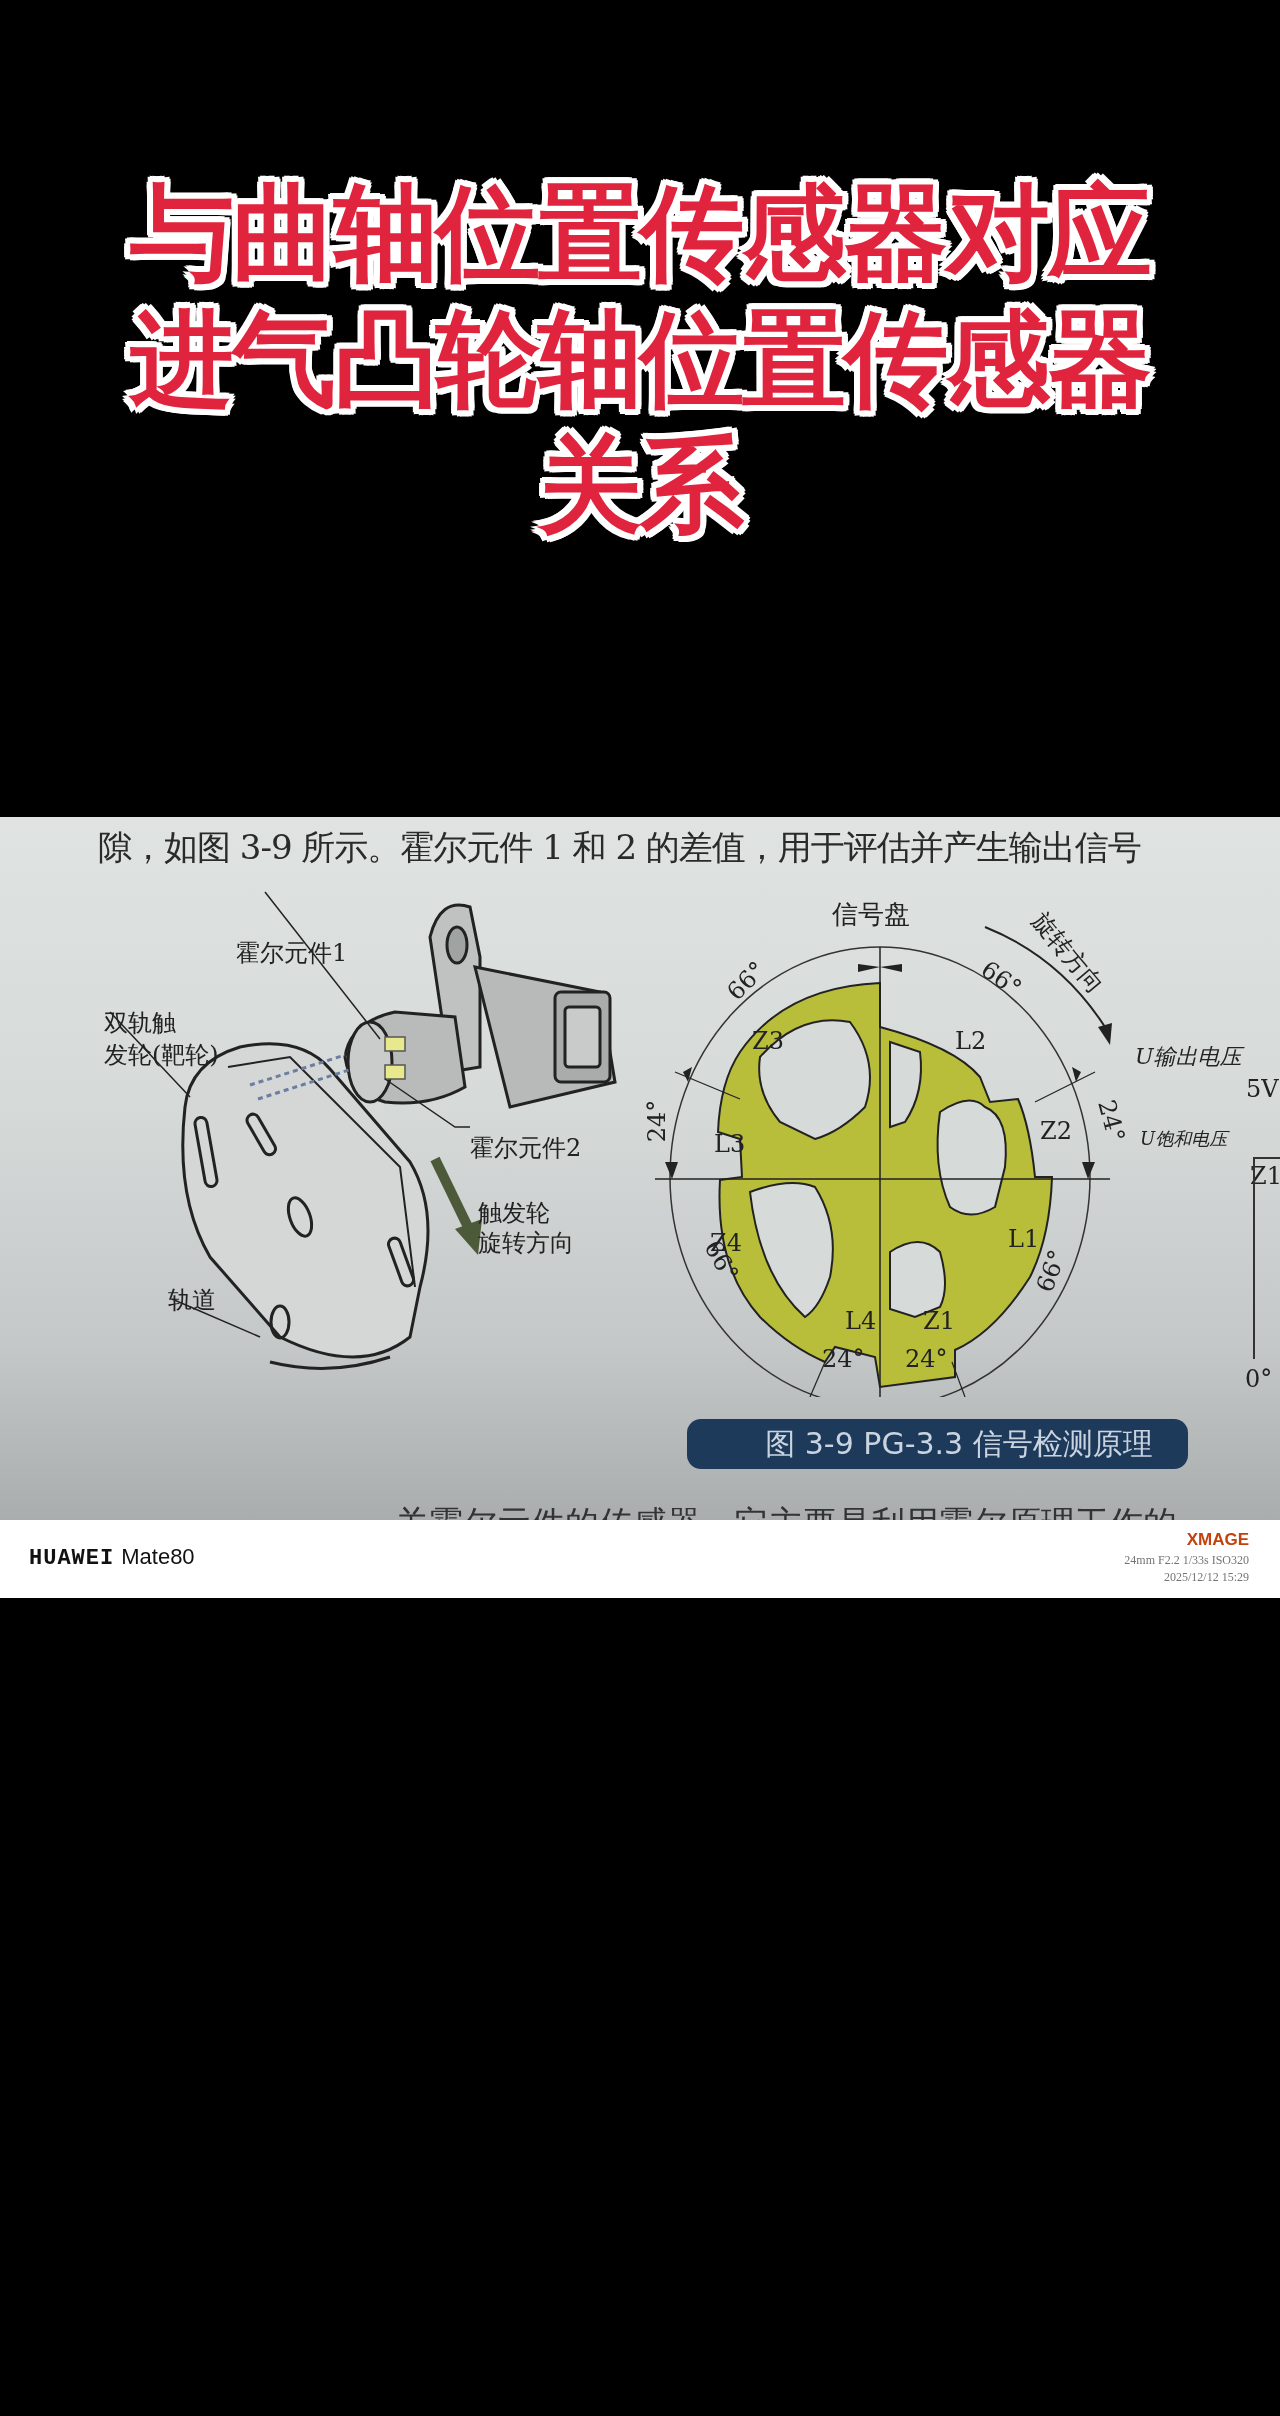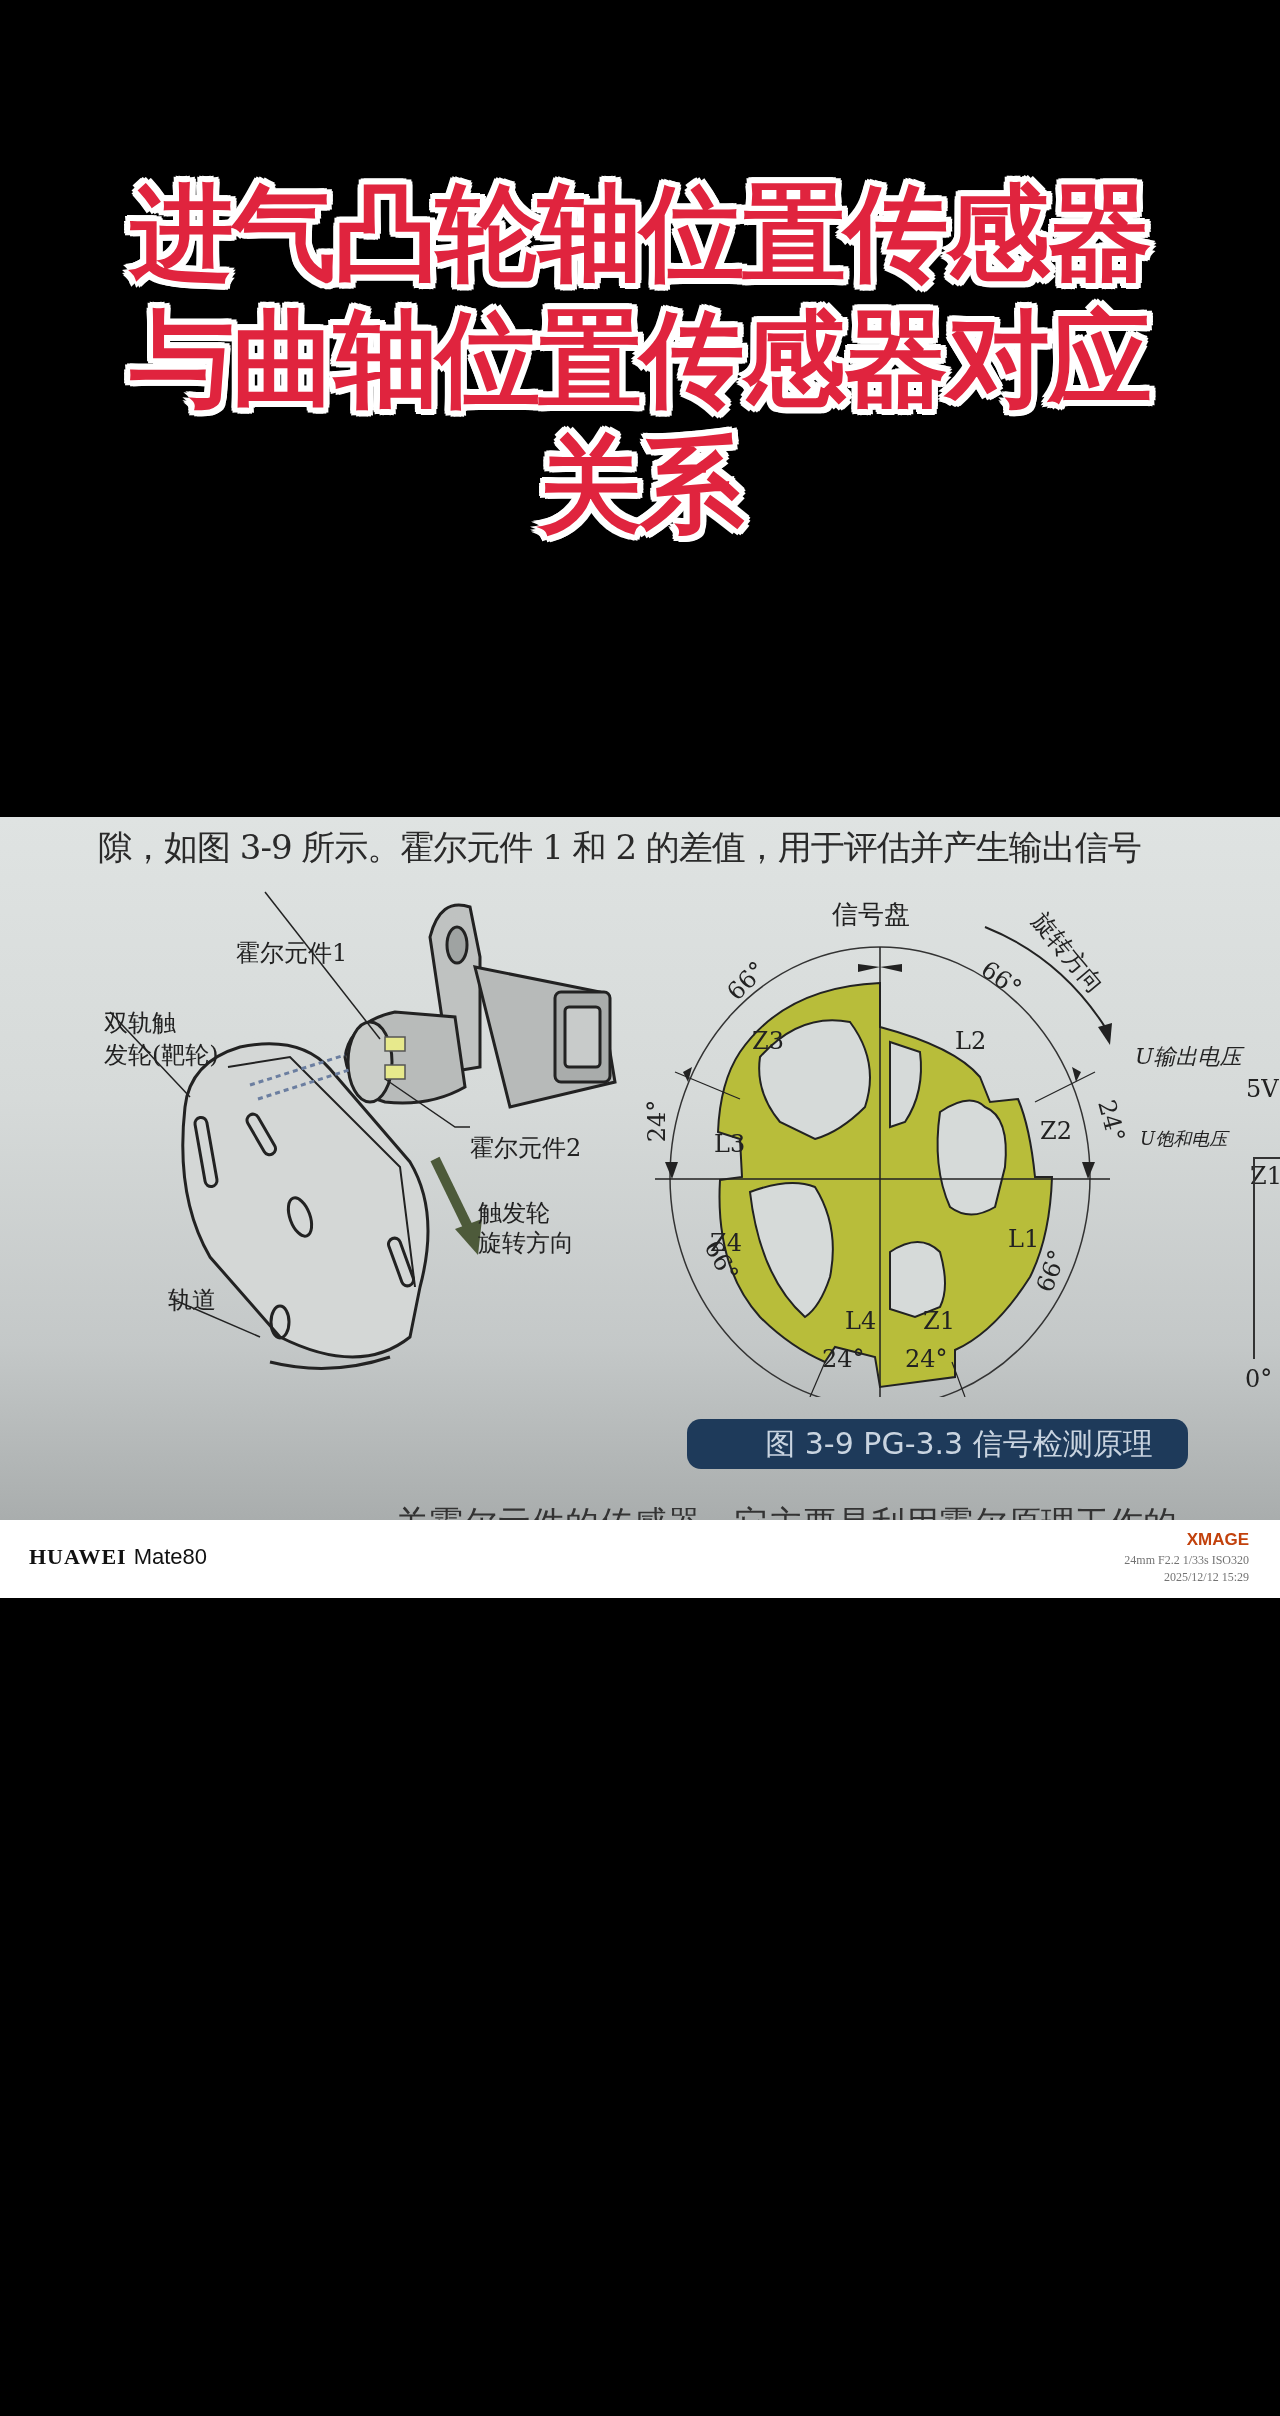--- a/index.html
+++ b/index.html
@@ -14,31 +14,31 @@
        -3px -6px 0 #fff, 3px 6px 0 #fff, -6px 3px 0 #fff, 6px -3px 0 #fff;}
   .photo{position:absolute;left:0;top:817px;width:1280px;height:703px;
      background:linear-gradient(180deg,#dfe3e2 0%,#d6dad9 40%,#c4c8c8 75%,#a9adad 100%);overflow:hidden;}
   .body-text{position:absolute;left:98px;top:8px;font-family:"DejaVu Serif",serif;font-size:34px;color:#2a2a2a;white-space:nowrap;letter-spacing:-1px;}
   .lbl{position:absolute;font-family:"DejaVu Serif",serif;color:#222;font-size:24px;white-space:nowrap;}
   .caption{position:absolute;left:687px;top:602px;width:458px;height:50px;background:#1e3a5a;border-radius:14px;
      color:#c9d4e0;font-size:30px;line-height:50px;text-align:center;white-space:nowrap;padding-left:43px;}
   .bottom-text{position:absolute;left:395px;top:684px;font-family:"DejaVu Serif",serif;font-size:34px;color:#333;white-space:nowrap;}
   .bar{position:absolute;left:0;top:1520px;width:1280px;height:78px;background:#fff;}
   .brand{position:absolute;left:29px;top:24px;font-size:22px;color:#111;}
-  .brand b{font-family:Liberation Serif, serif;font-weight:bold;letter-spacing:1px;}
+  .brand b{font-family:Liberation Mono, monospace;font-weight:bold;letter-spacing:1px;}
   .brand span{font-family:"Liberation Sans",sans-serif;font-weight:normal;text-align:right;}
   .xmage{position:absolute;right:31px;top:10px;font-family:"Liberation Sans",sans-serif;font-size:17px;color:#c2410c;font-weight:bold;}
   .meta{position:absolute;right:31px;font-family:Liberation Serif, serif;font-size:12px;color:#737373;text-align:right;white-space:nowrap;}
 </style>
 </head>
 <body>
 
 <div class="title">
+  <span class="title-line">与曲轴位置传感器对应</span>
   <span class="title-line">进气凸轮轴位置传感器</span>
-  <span class="title-line">与曲轴位置传感器对应</span>
   <span class="title-line">关系</span>
 </div>
 
 <div class="photo">
   <div class="body-text">隙，如图 3-9 所示。霍尔元件 1 和 2 的差值，用于评估并产生输出信号</div>
 
   <svg style="position:absolute;left:0;top:0" width="640" height="600" viewBox="0 0 640 600">
     <g fill="none" stroke="#222" stroke-width="3">
 
       <path d="M185,290 Q190,245 240,230 Q300,218 330,252 L410,345 Q440,395 420,470 L410,520 Q360,560 280,520 L210,440 Q175,380 185,290 Z" fill="#d4d7d6"></path>

